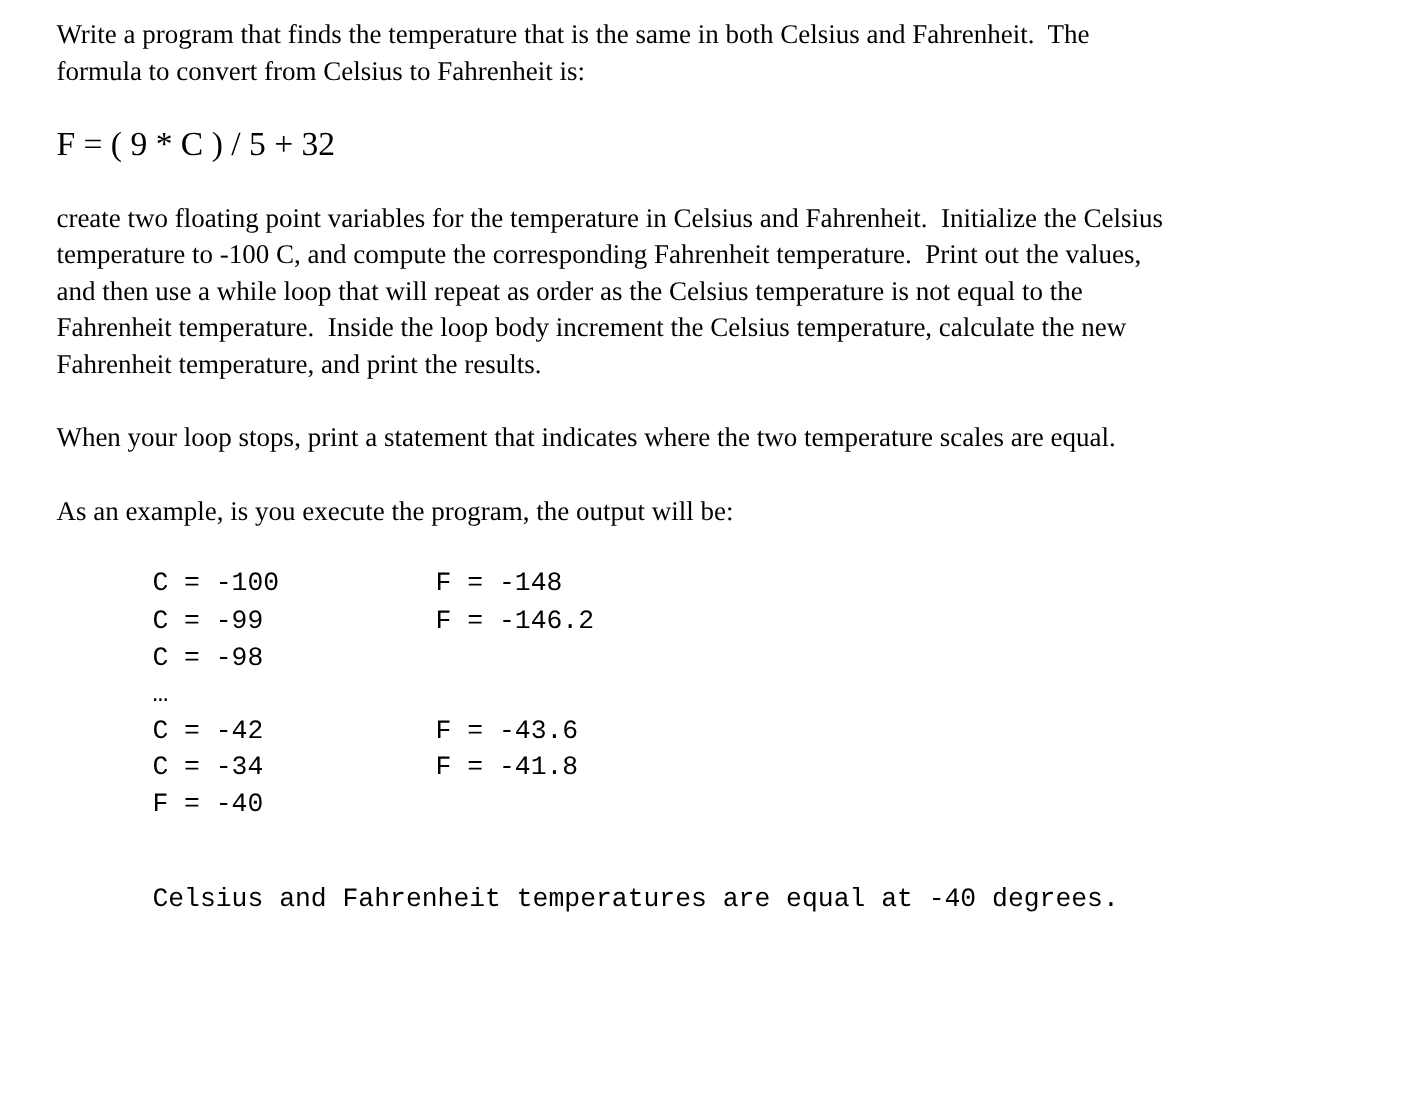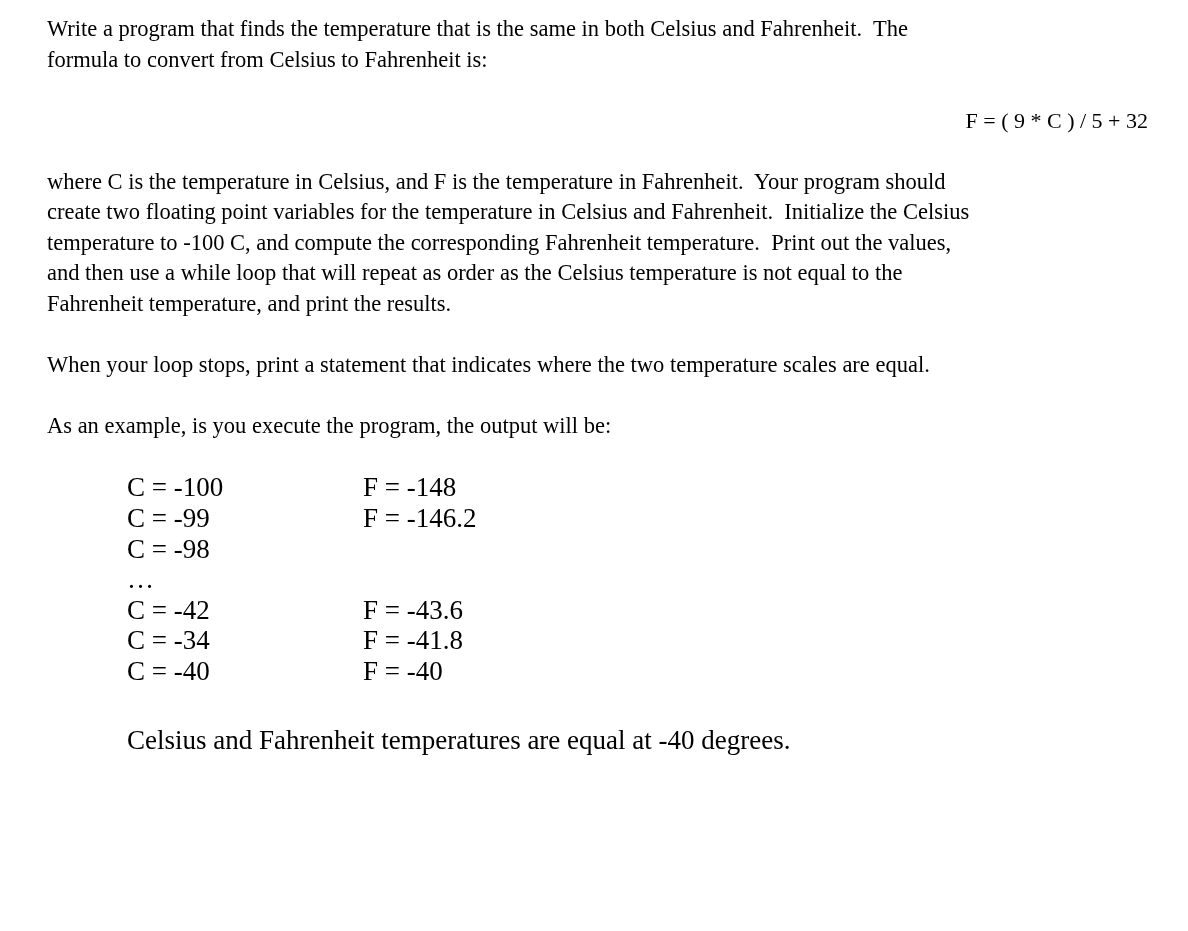--- a/index.html
+++ b/index.html
@@ -22,67 +22,67 @@
   }
   .para {
     margin: 0 0 30.6px 0;
   }
   .text-line {
     font-size: 22.5px;
     line-height: 30.55px;
     white-space: pre;
   }
   .formula-line {
-    font-size: 22px;
+    font-size: 28px;
     line-height: 30.55px;
-    text-align: right;
+    text-align: left;
     white-space: pre;
   }
   .code-block {
     margin: 0 0 30.6px 80px;
-    font-family: Liberation Serif, serif;
-    font-size: 27px;
+    font-family: Liberation Mono, monospace;
+    font-size: 22px;
     line-height: 30.55px;
   }
   .code-row {
     display: flex;
   }
   .code-c {
     display: inline-block;
     width: 236px;
     white-space: pre;
   }
   .code-f {
     display: inline-block;
     white-space: pre;
   }
   .code-final {
-    margin-top: 39px;
+    margin-top: 49px;
     white-space: pre;
   }
 </style>
 </head>
 <body>
 
 <div class="page">
 
   <div class="para">
     <div class="text-line">Write a program that finds the temperature that is the same in both Celsius and Fahrenheit.  The</div>
     <div class="text-line">formula to convert from Celsius to Fahrenheit is:</div>
   </div>
 
   <div class="para">
     <div class="formula-line">F = ( 9 * C ) / 5 + 32</div>
   </div>
 
   <div class="para">
-    <div class="text-line">where C is the temperature in Celsius, and F is the temperature in Fahrenheit.  Your program should</div>
     <div class="text-line">create two floating point variables for the temperature in Celsius and Fahrenheit.  Initialize the Celsius</div>
     <div class="text-line">temperature to -100 C, and compute the corresponding Fahrenheit temperature.  Print out the values,</div>
     <div class="text-line">and then use a while loop that will repeat as order as the Celsius temperature is not equal to the</div>
+    <div class="text-line">Fahrenheit temperature.  Inside the loop body increment the Celsius temperature, calculate the new</div>
     <div class="text-line">Fahrenheit temperature, and print the results.</div>
   </div>
 
   <div class="para">
     <div class="text-line">When your loop stops, print a statement that indicates where the two temperature scales are equal.</div>
   </div>
 
   <div class="para">
     <div class="text-line">As an example, is you execute the program, the output will be:</div>
   </div>
@@ -105,20 +105,19 @@
     </div>
     <div class="code-row">
       <span class="code-c">C = -42</span>
         <span class="code-f">F = -43.6</span>
     </div>
     <div class="code-row">
       <span class="code-c">C = -34</span>
         <span class="code-f">F = -41.8</span>
     </div>
     <div class="code-row">
-      <span class="code-c">C = -40</span>
         <span class="code-f">F = -40</span>
     </div>
     <div class="code-final">Celsius and Fahrenheit temperatures are equal at -40 degrees.</div>
   </div>
 
 
 </div>
 
 </body></html>

